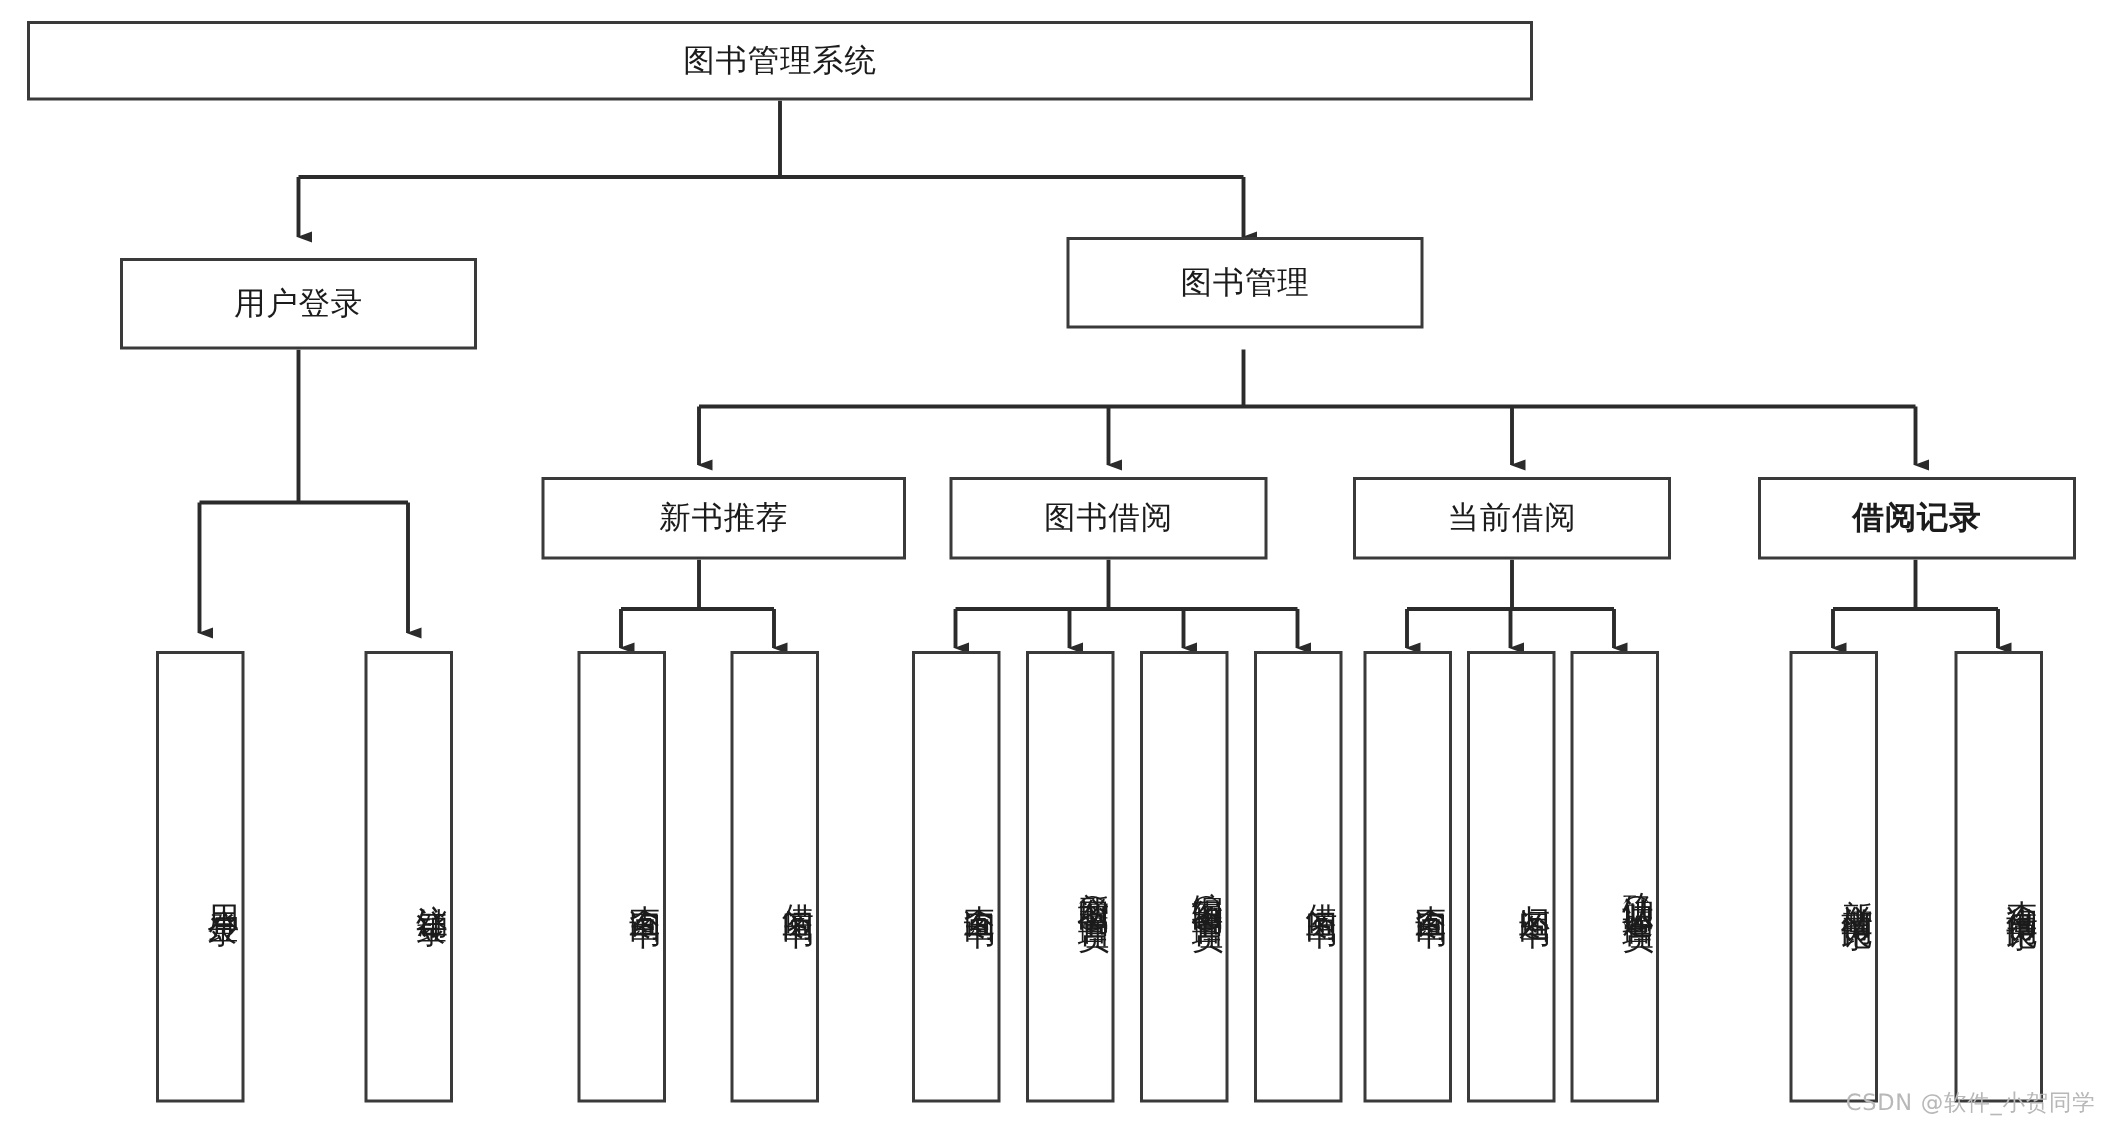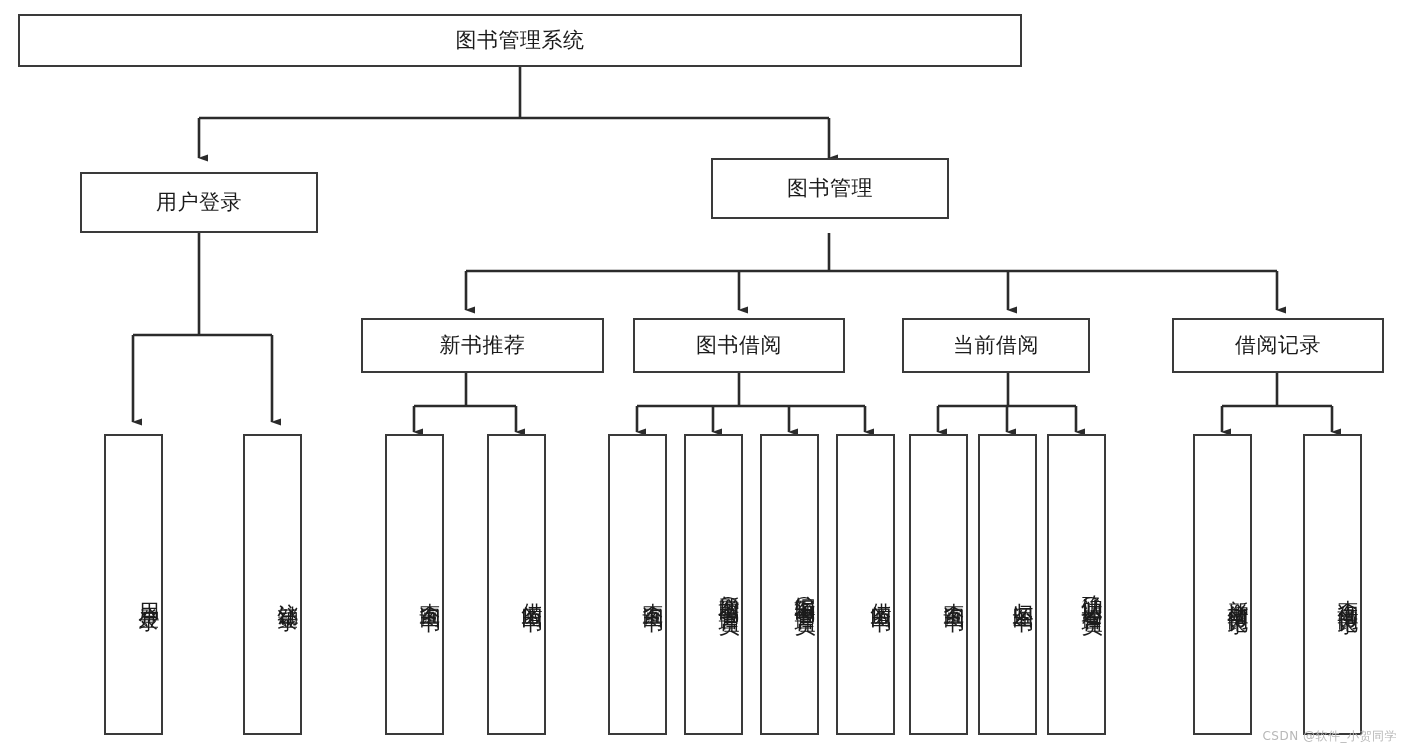--- a/index.html
+++ b/index.html
@@ -53,21 +53,21 @@
   }
   .node.vert .vlabel {
     writing-mode: vertical-rl;
     text-orientation: upright;
     white-space: normal;
   }
   #watermark {
     position: absolute;
     right: 8px;
     bottom: 2px;
-    font-size: 12px;
+    font-size: 15px;
     color: #b8b8b8;
     letter-spacing: 0.5px;
     white-space: nowrap;
     margin-top: 42px;
   }
 </style>
 </head>
 <body>
 
 <div id="diagram-root">
@@ -132,24 +132,24 @@
   <div class="node horiz" style="left:711px; top:158px; width:238px; height:61px;">
     <span>图书管理</span>
   </div>
 
   <div class="node horiz" style="left:361px; top:318px; width:243px; height:55px;">
     <span>新书推荐</span>
   </div>
   <div class="node horiz" style="left:633px; top:318px; width:212px; height:55px;">
     <span>图书借阅</span>
   </div>
-  <div class="node horiz" style="left:902px; top:318px; width:188px; height:55px;">
+  <div class="node horiz" style="left:902px; top:318px; width:212px; height:55px;">
     <span>当前借阅</span>
   </div>
-  <div class="node horiz" style="left:1172px; top:318px; width:212px; height:55px;">
+  <div class="node horiz" style="left:1172px; top:318px; width:212px; height:55px;font-weight:bold;">
     <span>借阅记录</span>
   </div>
 
   <div class="node vert" style="left:104px; top:434px; width:59px; height:301px;">
     <span class="vlabel">用户登录</span>
   </div>
   <div class="node vert" style="left:243px; top:434px; width:59px; height:301px;">
     <span class="vlabel">注销登录</span>
   </div>
 

